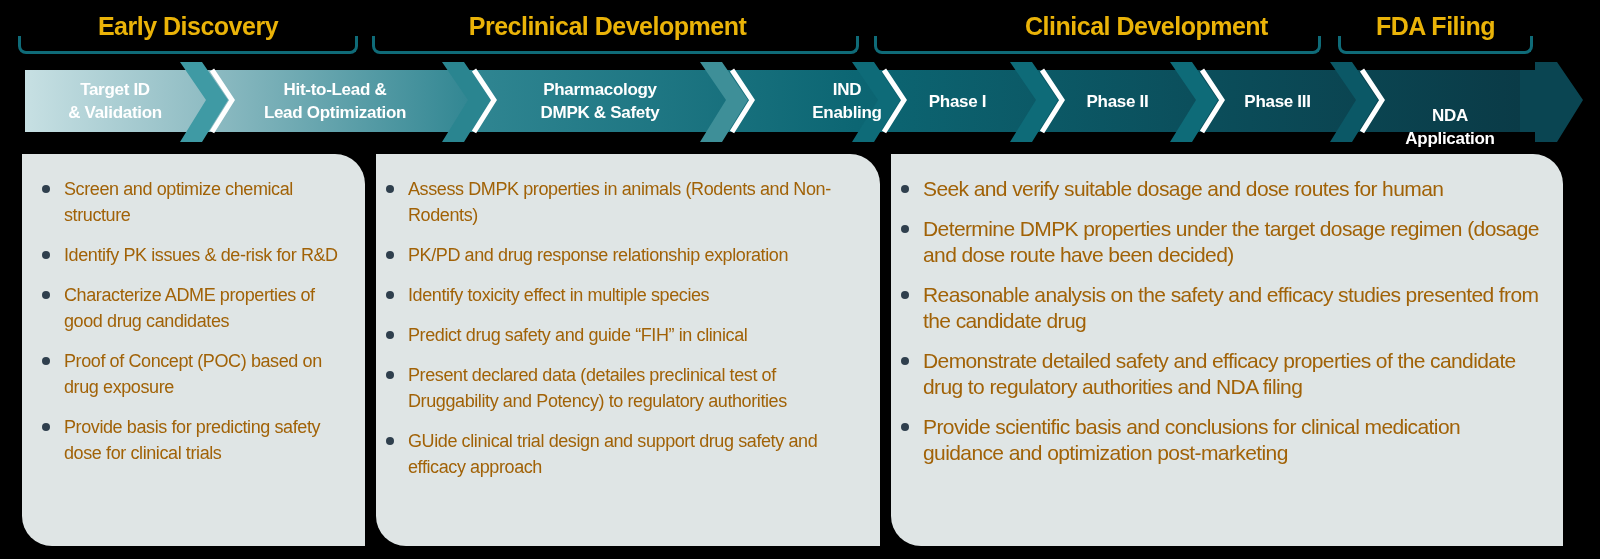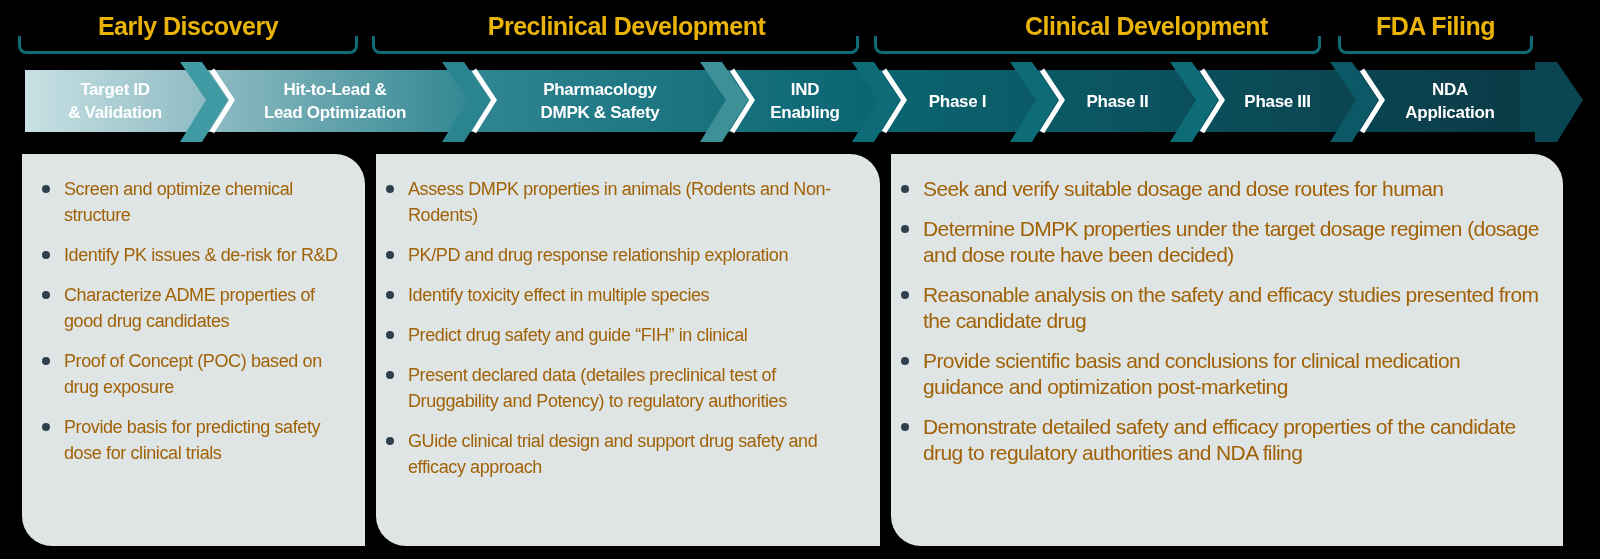--- a/index.html
+++ b/index.html
@@ -14,21 +14,21 @@
   .panel li .dot { position:absolute; left:0; top:9px; width:8px; height:8px; border-radius:50%; background:#2f3f4d; }
   .p1 { left:22px; width:343px; border-radius:0 30px 0 30px; }
   .p2 { left:376px; width:504px; border-radius:0 30px 0 30px; padding-left:10px; }
   .p3 { left:891px; width:672px; border-radius:0 30px 0 30px; padding-left:10px; }
   .p3 li { font-size:21px; letter-spacing:-0.6px; }
 </style>
 </head>
 <body>
 
 <div class="stage-title" style="left:18px;width:340px;">Early Discovery</div>
-<div class="stage-title" style="left:383px;width:487px;">Preclinical Development</div>
+<div class="stage-title" style="left:364px;width:487px;">Preclinical Development</div>
 <div class="stage-title" style="left:923px;width:447px;">Clinical Development</div>
 <div class="stage-title" style="left:1338px;width:195px;">FDA Filing</div>
 
 <div class="bracket" style="left:18px;width:340px;"></div>
 <div class="bracket" style="left:372px;width:487px;"></div>
 <div class="bracket" style="left:874px;width:447px;"></div>
 <div class="bracket" style="left:1338px;width:195px;"></div>
 
 <svg class="arrow-bar" viewBox="0 0 1600 80" width="1600" height="80">
   <defs>
@@ -77,26 +77,26 @@
     </g>
   </g>
 </svg>
 
 <div class="step-label" style="left:30px;width:170px;">Target ID
 &amp; Validation</div>
 <div class="step-label" style="left:225px;width:220px;">Hit-to-Lead &amp;
 Lead Optimization</div>
 <div class="step-label" style="left:490px;width:220px;">Pharmacology
 DMPK &amp; Safety</div>
-<div class="step-label" style="left:750px;width:110px;text-align:center;">IND
+<div class="step-label" style="left:792px;width:110px;text-align:center;">IND
 Enabling</div>
 <div class="step-label" style="left:900px;width:115px;">Phase I</div>
 <div class="step-label" style="left:1060px;width:115px;text-align:right;">Phase II</div>
 <div class="step-label" style="left:1220px;width:115px;">Phase III</div>
-<div class="step-label" style="left:1380px;width:140px;">NDA
+<div class="step-label" style="left:1380px;width:140px;margin-top:26px;">NDA
 Application</div>
 
 <div class="panel p1">
   <ul>
     <li><span class="dot"></span><span>Screen and optimize chemical structure</span></li>
     <li><span class="dot"></span><span>Identify PK issues &amp; de-risk for R&amp;D</span></li>
     <li><span class="dot"></span><span>Characterize ADME properties of good drug candidates</span></li>
     <li><span class="dot"></span><span>Proof of Concept (POC) based on drug exposure</span></li>
     <li><span class="dot"></span><span>Provide basis for predicting safety dose for clinical trials</span></li>
   </ul>
@@ -111,16 +111,16 @@
     <li><span class="dot"></span><span>Present declared data (detailes preclinical test of Druggability and Potency) to regulatory authorities</span></li>
     <li><span class="dot"></span><span>GUide clinical trial design and support drug safety and efficacy approach</span></li>
   </ul>
 </div>
 
 <div class="panel p3">
   <ul>
     <li><span class="dot"></span><span>Seek and verify suitable dosage and dose routes for human</span></li>
     <li><span class="dot"></span><span>Determine DMPK properties under the target dosage regimen (dosage and dose route have been decided)</span></li>
     <li><span class="dot"></span><span>Reasonable analysis on the safety and efficacy studies presented from the candidate drug</span></li>
+    <li><span class="dot"></span><span>Demonstrate detailed safety and efficacy properties of the candidate drug to regulatory authorities and NDA filing</span></li>
     <li><span class="dot"></span><span>Provide scientific basis and conclusions for clinical medication guidance and optimization post-marketing</span></li>
-    <li><span class="dot"></span><span>Demonstrate detailed safety and efficacy properties of the candidate drug to regulatory authorities and NDA filing</span></li>
   </ul>
 </div>
 
 </body></html>

